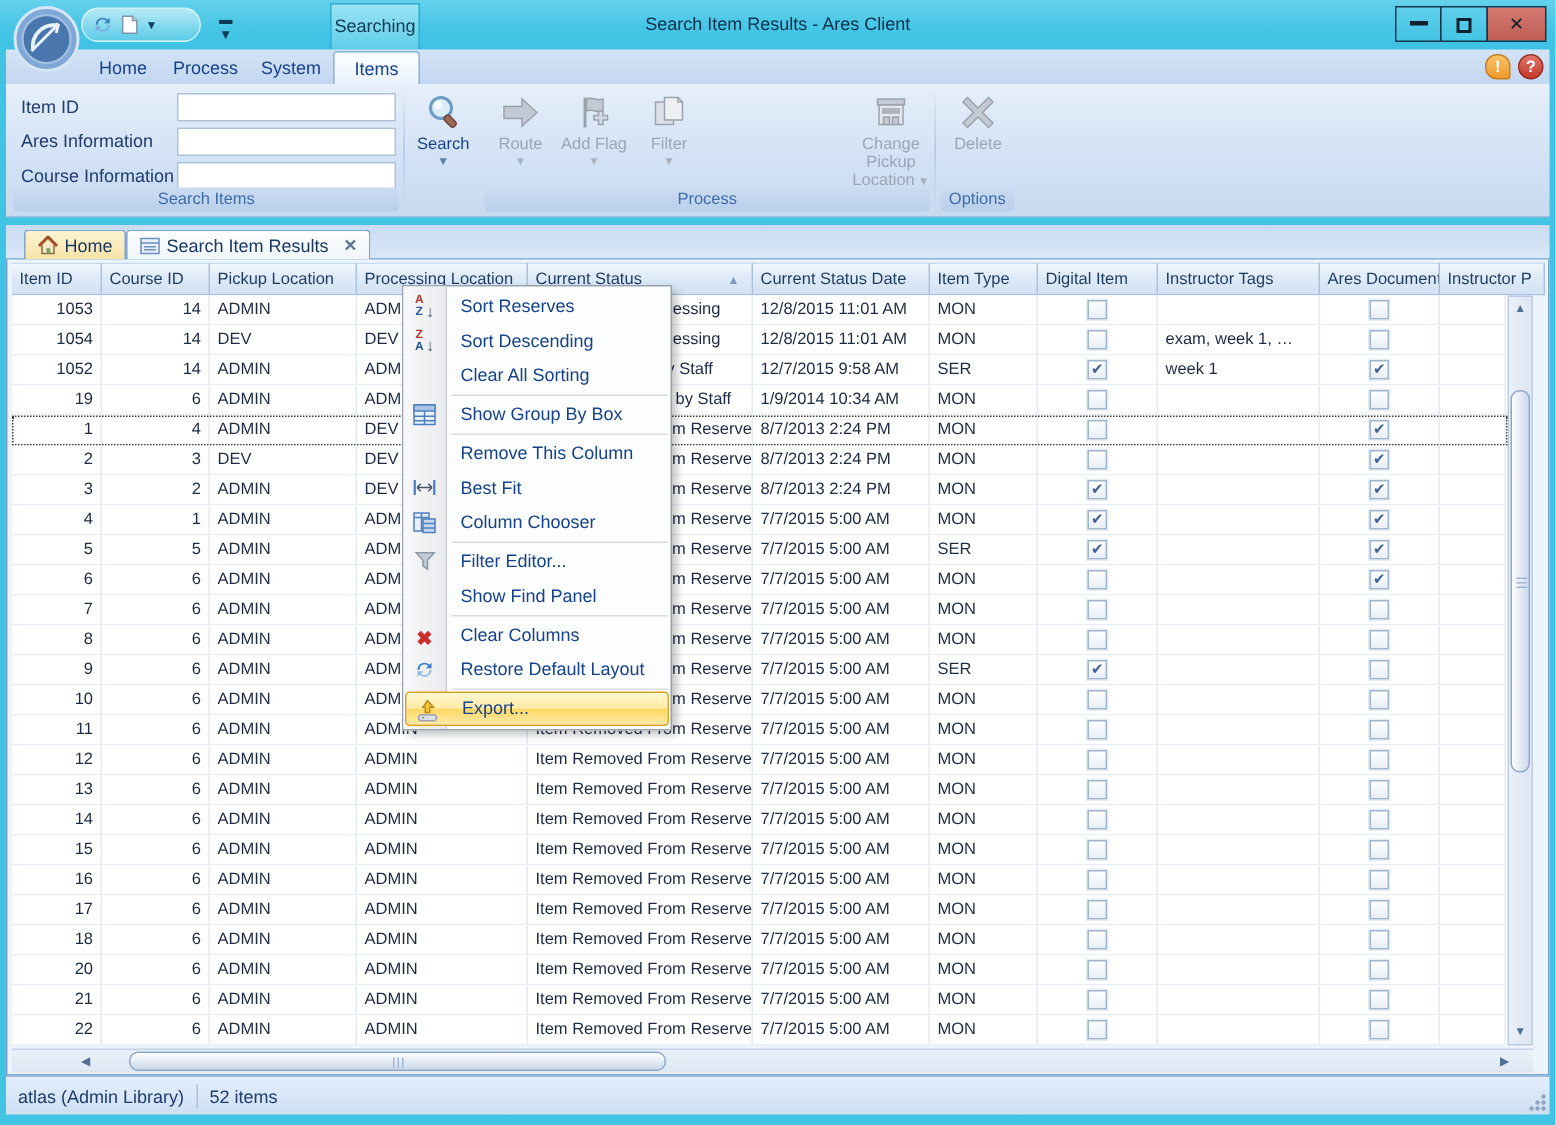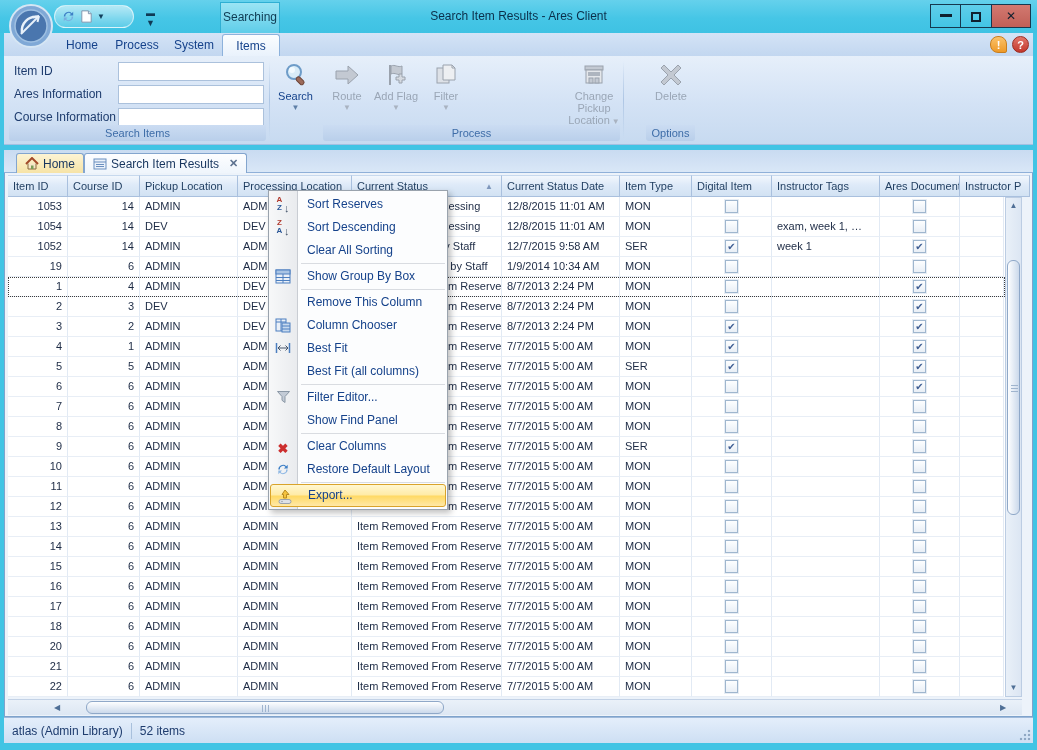--- a/index.html
+++ b/index.html
@@ -264,21 +264,21 @@
             <rect x="9" y="16" width="4" height="5" fill="#C3C9D2" stroke="#9AA2AD"></rect>
             <rect x="15" y="16" width="4" height="5" fill="#C3C9D2" stroke="#9AA2AD"></rect>
           </svg>
       </span>
       <span class="blabel"><span>Change Pickup Location</span><span class="caret inline">▼</span></span>
     </div>
     <div class="gtitle">Process</div>
     <div class="gsep"></div>
   </div>
 
-  <div class="rgroup" style="left:639px;width:56px;">
+  <div class="rgroup" style="left:620px;width:56px;">
     <div class="bigbtn disabled" style="left:4px;width:48px;">
       <span>
         <svg width="26" height="26" viewBox="0 0 26 26" style="margin:1px auto 0;">
             <path d="M6 3l7 7 7-7 3 3-7 7 7 7-3 3-7-7-7 7-3-3 7-7-7-7z" fill="#C3C9D2" stroke="#9AA2AD"></path>
           </svg>
       </span>
       <span class="blabel">Delete</span>
     </div>
     <div class="gtitle">Options</div>
   </div>
@@ -373,34 +373,33 @@
     <div class="mitem"><span class="micon">
         <svg width="16" height="15" viewBox="0 0 16 15">
           <rect x="1" y="1" width="14" height="13" fill="#EAF0F8" stroke="#4C7FC0"></rect>
           <rect x="1" y="1" width="14" height="4" fill="#A9C4E4" stroke="#4C7FC0"></rect>
           <path d="M1 8.5h14M1 11.5h14M8 5v9" stroke="#4C7FC0"></path>
         </svg>
       </span><span>Show Group By Box</span></div>
     <div class="msep"></div>
     <div class="mitem"><span class="micon"></span><span>Remove This Column</span></div>
     <div class="mitem"><span class="micon">
+        <svg width="16" height="14" viewBox="0 0 16 14">
+          <path d="M1.5 2v10M14.5 2v10" stroke="#4C7FC0" stroke-width="1.5"></path>
+          <path d="M3 7h10M3 7l2.5-2.5M3 7l2.5 2.5M13 7l-2.5-2.5M13 7l-2.5 2.5" stroke="#44546A" fill="none"></path>
+        </svg>
+      </span><span>Best Fit</span></div>
+    <div class="mitem"><span class="micon">
         <svg width="16" height="15" viewBox="0 0 16 15">
           <rect x="1" y="1" width="10" height="12" fill="#EAF0F8" stroke="#4C7FC0"></rect>
           <path d="M1 4h10M6 1v12" stroke="#4C7FC0"></path>
           <rect x="7" y="5" width="8" height="9" fill="#C7D9EE" stroke="#4C7FC0"></rect>
           <path d="M7 8h8M7 11h8" stroke="#4C7FC0"></path>
         </svg>
       </span><span>Column Chooser</span></div>
-    <div class="mitem"><span class="micon">
-        <svg width="16" height="14" viewBox="0 0 16 14">
-          <path d="M1.5 2v10M14.5 2v10" stroke="#4C7FC0" stroke-width="1.5"></path>
-          <path d="M3 7h10M3 7l2.5-2.5M3 7l2.5 2.5M13 7l-2.5-2.5M13 7l-2.5 2.5" stroke="#44546A" fill="none"></path>
-        </svg>
-      </span><span>Best Fit</span></div>
-    <div class="mitem"><span class="micon"></span><span>Best Fit (all columns)</span></div>
     <div class="msep"></div>
     <div class="mitem"><span class="micon">
         <svg width="15" height="14" viewBox="0 0 15 14">
           <path d="M1.5 1.5h12l-4.5 5v6l-3-2.2v-3.8z" fill="#C3CBD6" stroke="#8B98A6"></path>
         </svg>
       </span><span>Filter Editor...</span></div>
     <div class="mitem"><span class="micon"></span><span>Show Find Panel</span></div>
     <div class="msep"></div>
     <div class="mitem"><span class="micon"><span class="redx">✖</span></span><span>Clear Columns</span></div>
     <div class="mitem"><span class="micon">

